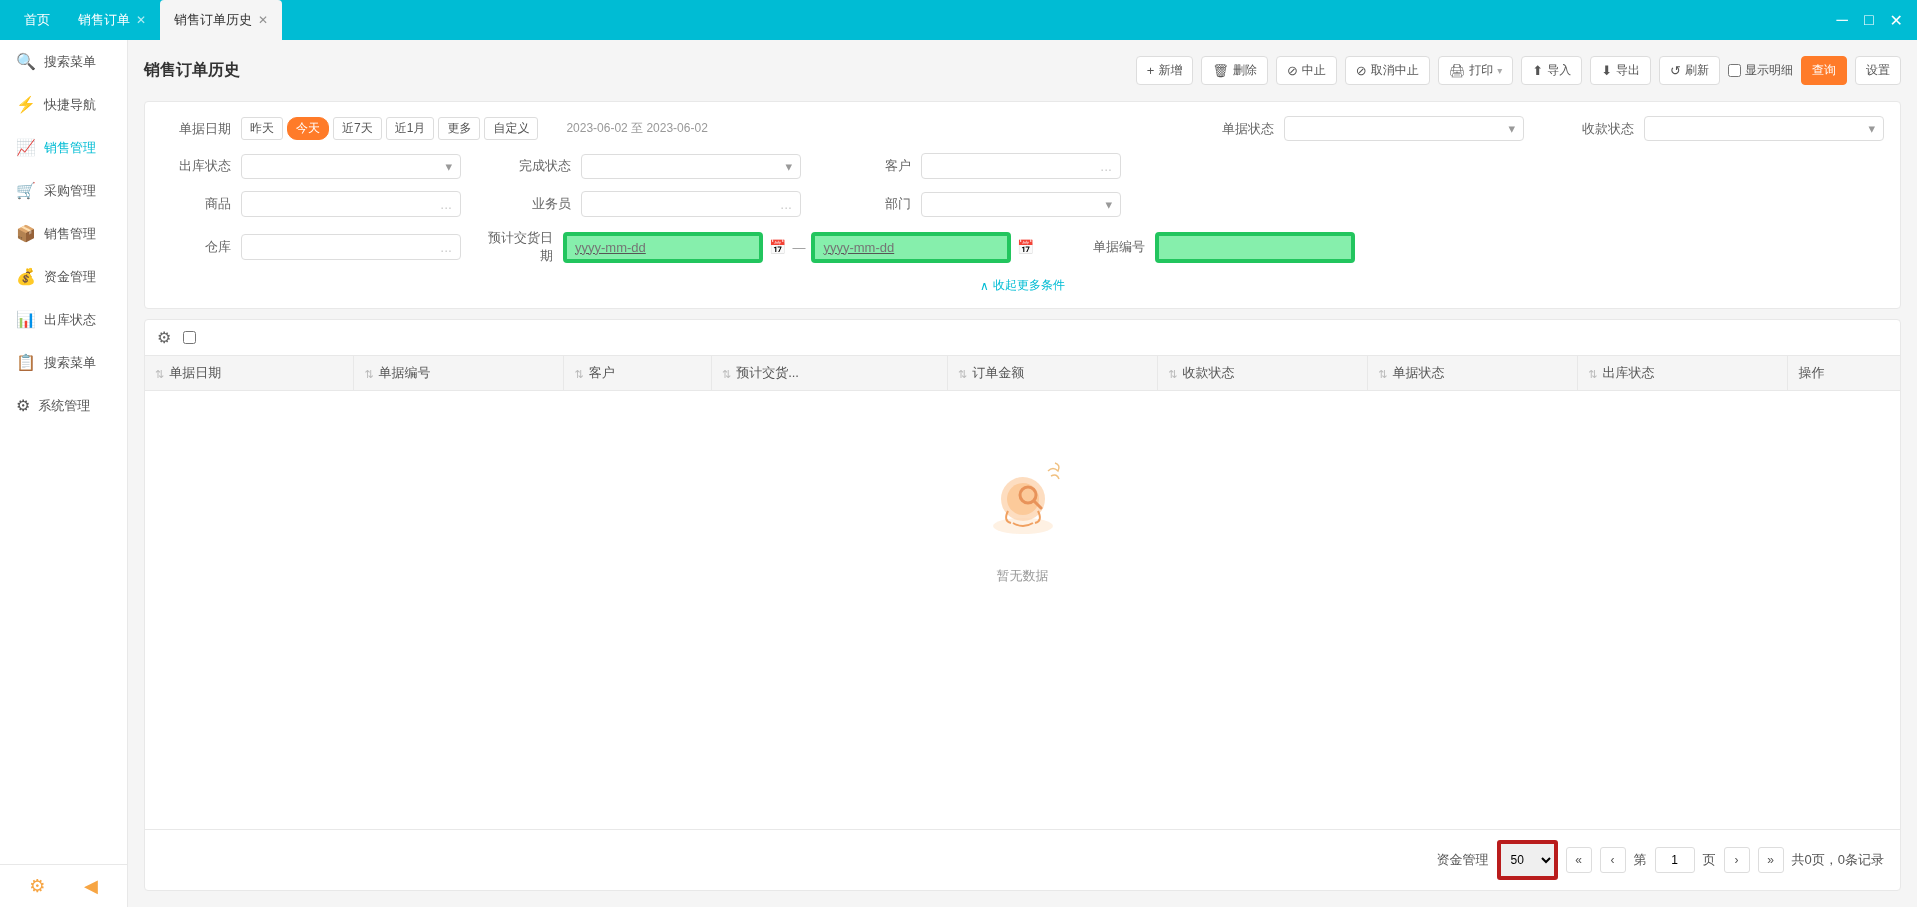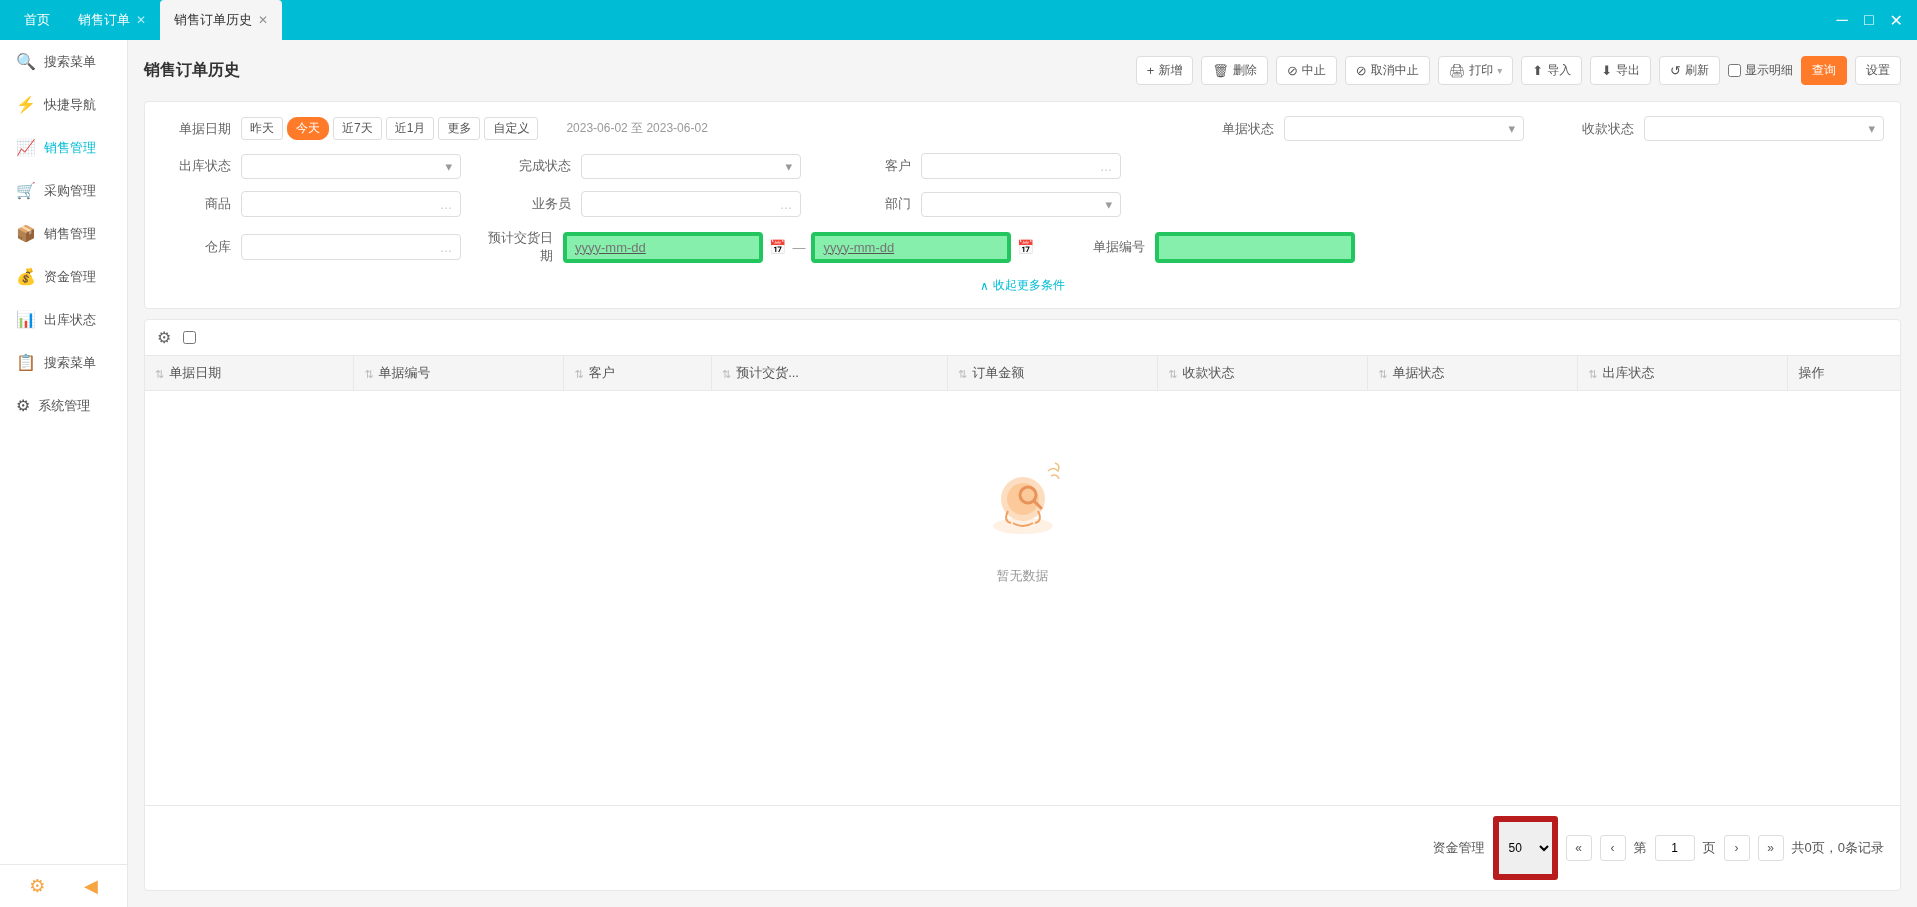--- a/index.html
+++ b/index.html
@@ -297,23 +297,23 @@
       display: flex;
       align-items: center;
       justify-content: flex-end;
       padding: 10px 16px;
       border-top: 1px solid #e8e8e8;
       gap: 8px;
       font-size: 13px;
       color: #555;
     }
     .page-size-select {
-      border: 6px solid #b91c1c;
+      border: 4px solid #b91c1c;
       border-radius: 3px;
-      padding: 18px 6px;
+      padding: 8px 6px;
       font-size: 12px;
       cursor: pointer;
     }
     .page-btn {
       width: 26px;
       height: 26px;
       border: 1px solid #ddd;
       border-radius: 3px;
       background: #fff;
       cursor: pointer;

